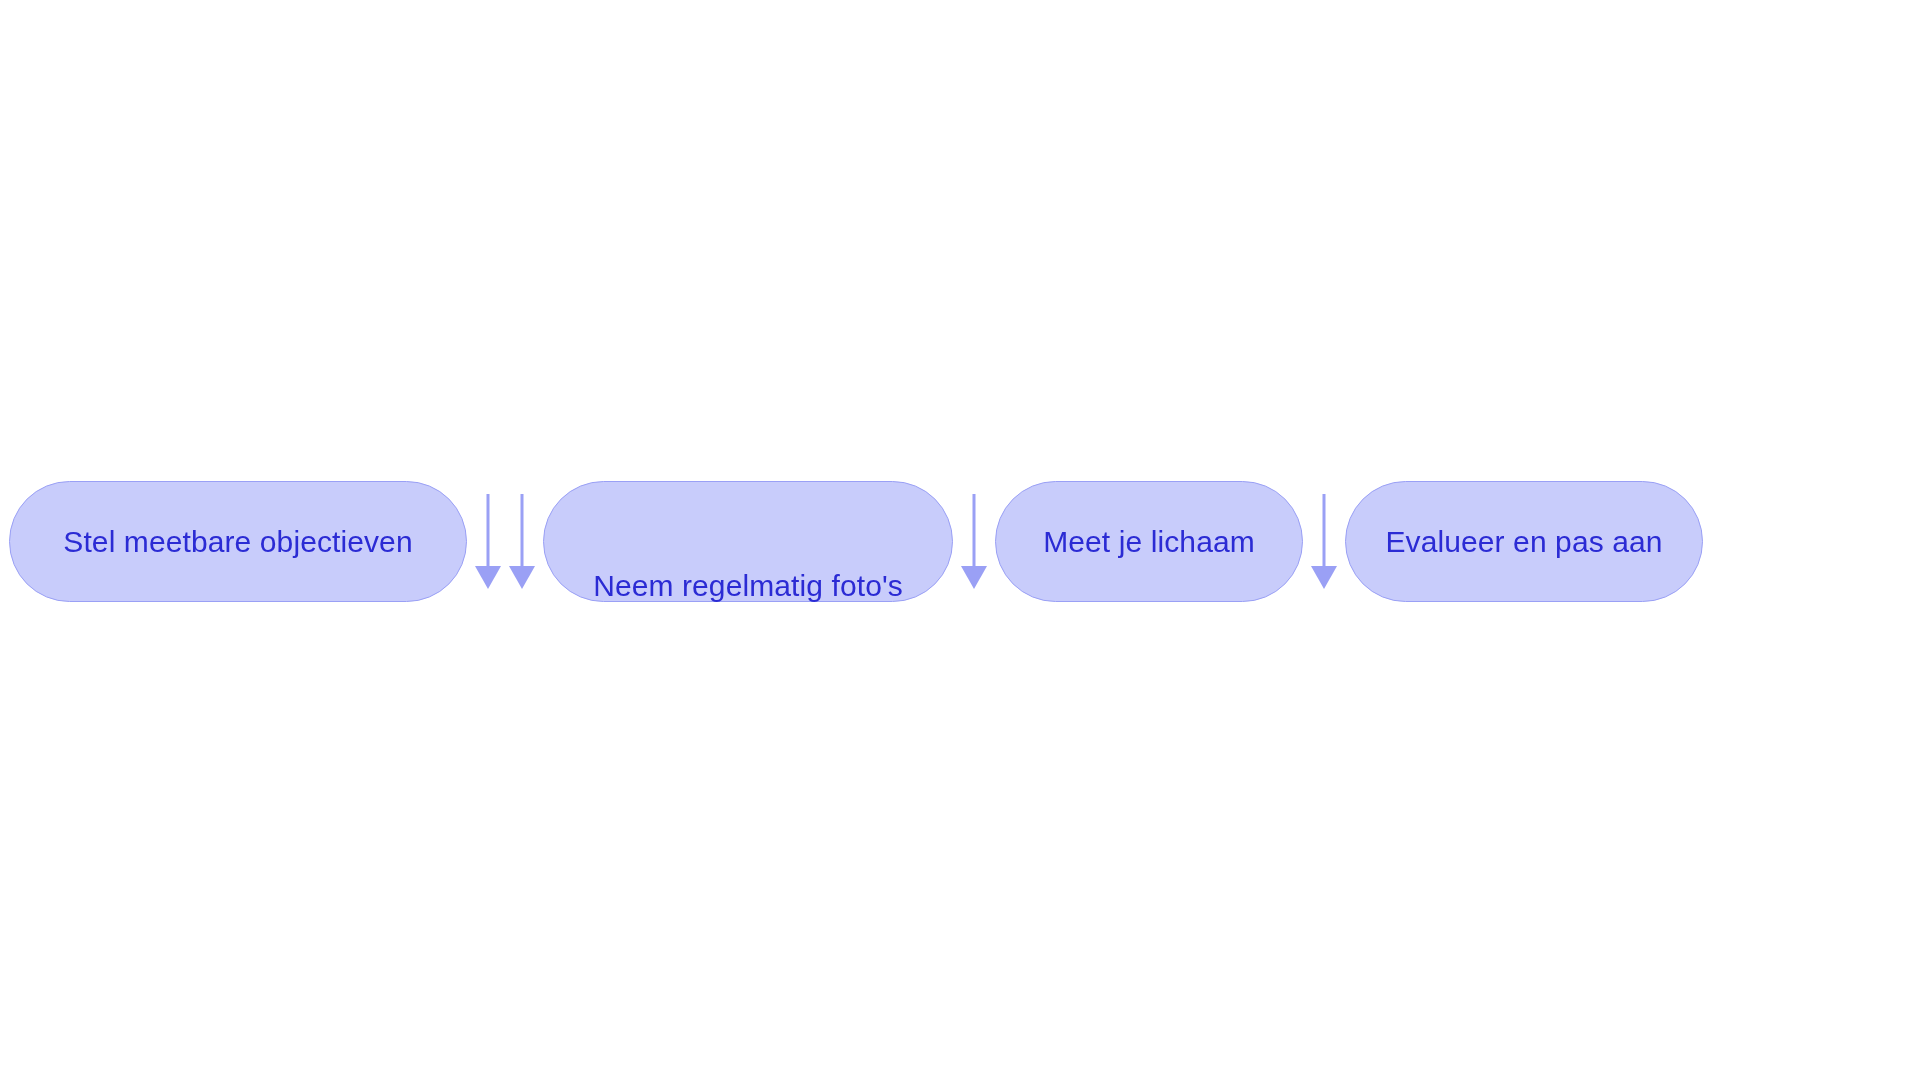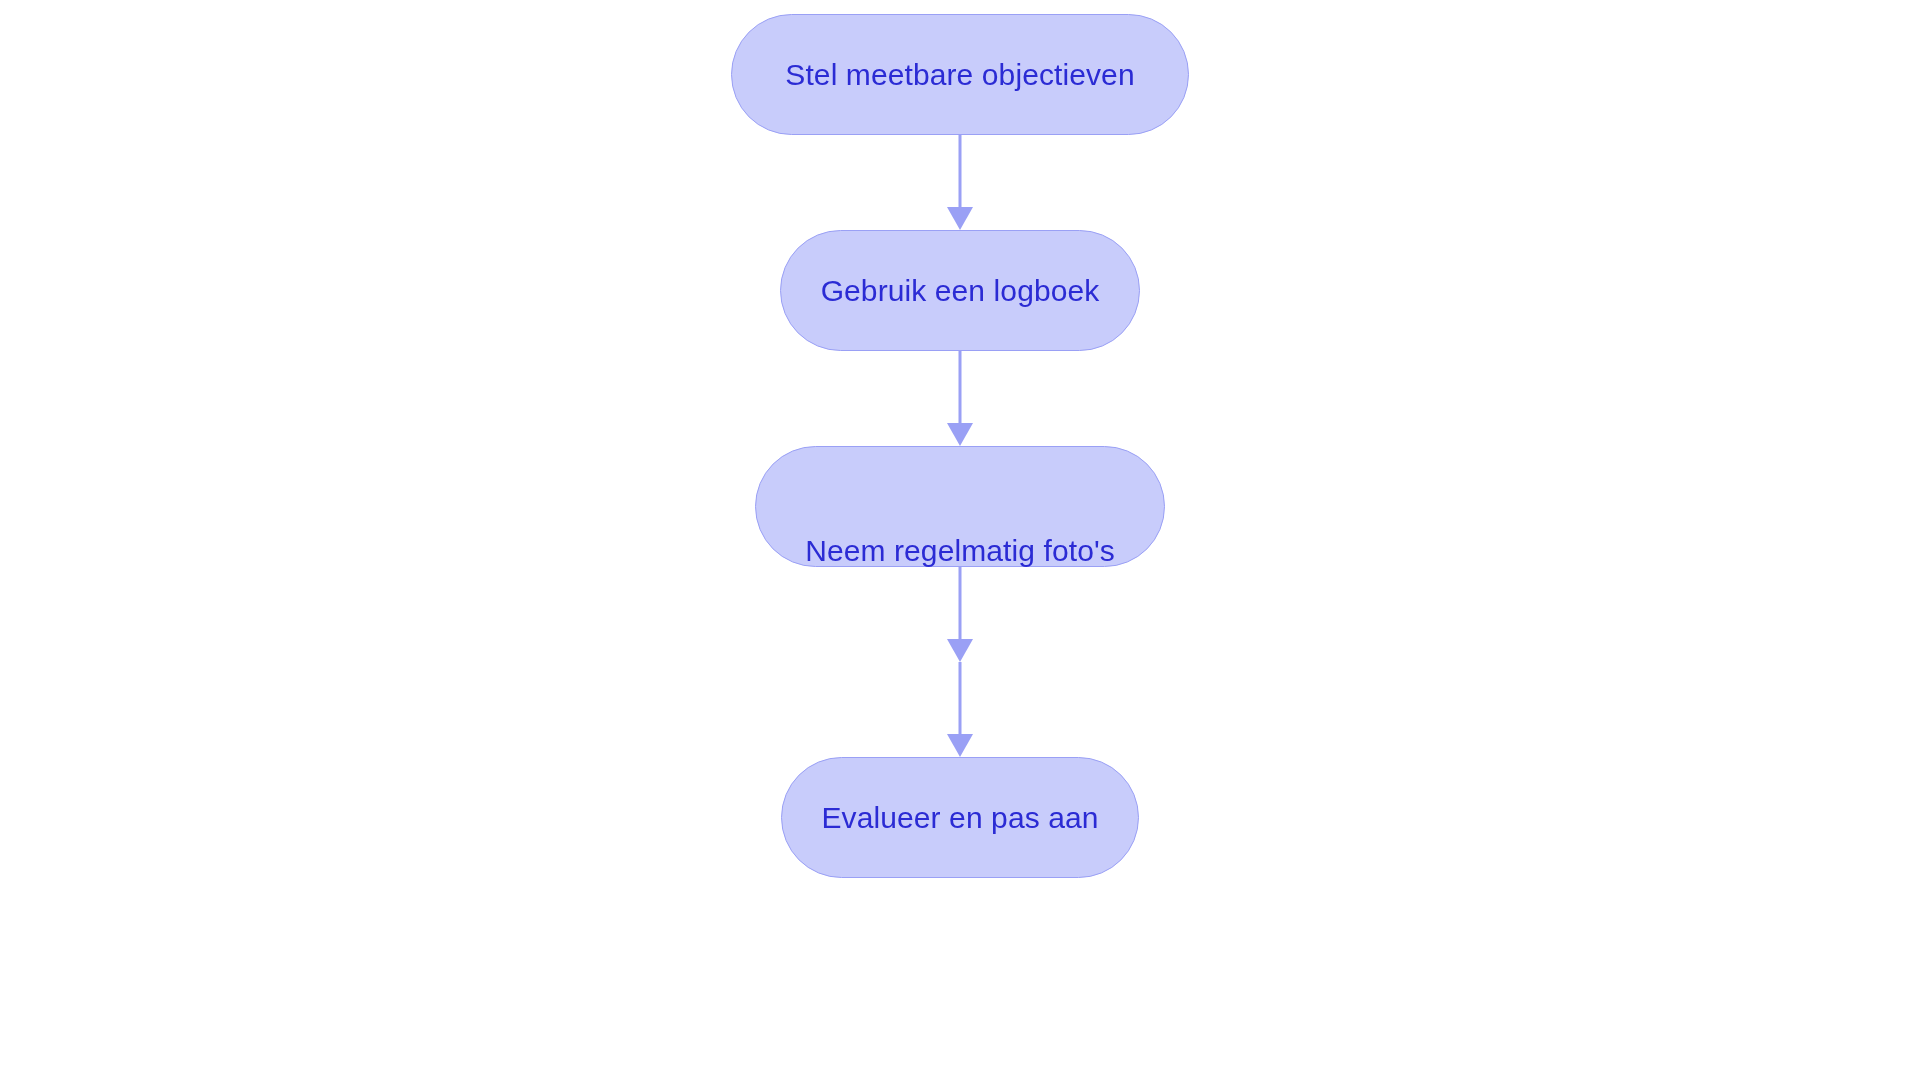--- a/index.html
+++ b/index.html
@@ -21,22 +21,23 @@
     background: #ffffff;
   }
 
   .flow-column {
     position: absolute;
     left: 0;
     top: 0;
     width: 1920px;
     height: 1083px;
     display: flex;
-    flex-direction: column;
+    flex-direction: row;
     align-items: center;
+    gap: 8px;
   }
 
   .node {
     box-sizing: border-box;
     height: 121px;
     border-radius: 61px;
     background: #c8ccfb;
     border: 1.6px solid #9aa0f5;
     display: flex;
     align-items: center;
@@ -99,38 +100,38 @@
 
     <div class="node n1">
       <span class="node-label">Stel meetbare objectieven</span>
     </div>
 
     <div class="connector">
       <div class="stem"></div>
       <div class="head"></div>
     </div>
 
-    <div class="node n2">
-      <span class="node-label">Gebruik een logboek</span>
-    </div>
 
     <div class="connector">
       <div class="stem"></div>
       <div class="head"></div>
     </div>
 
     <div class="node n3">
       <span class="node-label">Neem regelmatig foto's</span>
     </div>
 
     <div class="connector">
       <div class="stem"></div>
       <div class="head"></div>
     </div>
 
+    <div class="node n4">
+      <span class="node-label">Meet je lichaam</span>
+    </div>
 
     <div class="connector">
       <div class="stem"></div>
       <div class="head"></div>
     </div>
 
     <div class="node n5">
       <span class="node-label">Evalueer en pas aan</span>
     </div>
 

